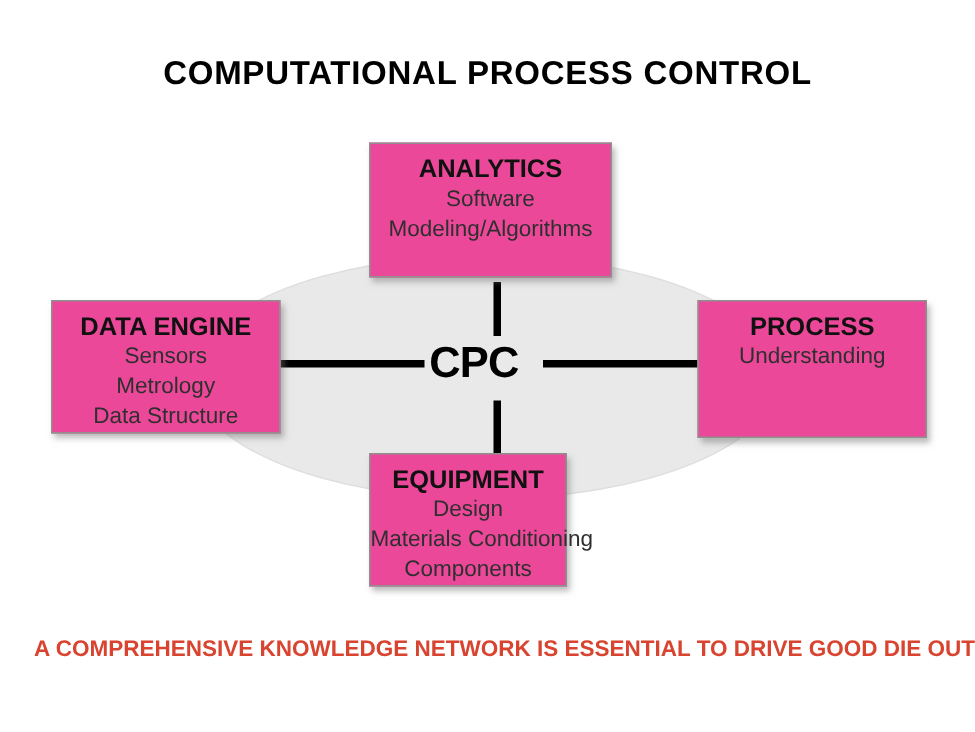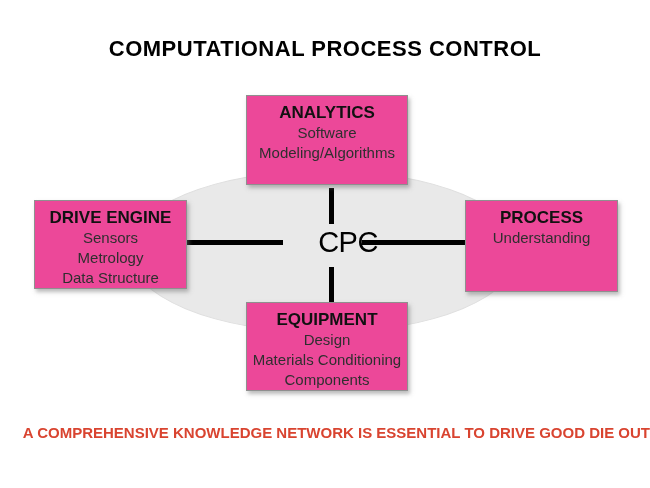--- a/index.html
+++ b/index.html
@@ -30,41 +30,41 @@
     box-sizing: border-box;
     z-index: 1;
   }
   .connector { position: absolute; background: #000000; z-index: 2; }
   .conn-v-top    { left: 329px; top: 188px; width: 5px; height: 36px; }
   .conn-v-bottom { left: 329px; top: 267px; width: 5px; height: 35px; }
   .conn-h-left   { left: 187px; top: 240px; width: 96px; height: 5px; }
   .conn-h-right  { left: 362px; top: 240px; width: 103px; height: 5px; }
   .cpc {
     position: absolute;
-    left: 312px; top: 226px; width: 72px;
+    left: 280px; top: 226px; width: 72px;
     text-align: center;
     font-size: 29px;
-    font-weight: normal;
+    font-weight: bold;
     letter-spacing: -0.5px;
     color: #000000;
     z-index: 3;
   }
   .box {
     position: absolute;
     background: #ec4899;
     border: 1px solid #8f8f8f;
     box-shadow: 2px 3px 4px rgba(120,120,120,0.5);
     text-align: center;
     box-sizing: border-box;
     z-index: 3;
   }
   .box-analytics   { left: 246px; top: 95px;  width: 162px; height: 90px; }
   .box-data-engine { left: 34px;  top: 200px; width: 153px; height: 89px; }
   .box-process     { left: 465px; top: 200px; width: 153px; height: 92px; }
-  .box-equipment   { left: 246px; top: 302px; width: 162px; height: 89px; }
+  .box-equipment   { left: 246px; top: 302px; width: 132px; height: 89px; }
   .box-title {
     font-size: 17px;
     font-weight: bold;
     color: #111111;
     margin-top: 6px;
     line-height: 21px;
   }
   .box-item {
     font-size: 15px;
     color: #2f2f2f;
@@ -96,21 +96,21 @@
 
   <div class="cpc">CPC</div>
 
   <div class="box box-analytics">
     <div class="box-title">ANALYTICS</div>
     <div class="box-item">Software</div>
     <div class="box-item">Modeling/Algorithms</div>
   </div>
 
   <div class="box box-data-engine">
-    <div class="box-title">DRIVE ENGINE</div>
+    <div class="box-title">DATA ENGINE</div>
     <div class="box-item">Sensors</div>
     <div class="box-item">Metrology</div>
     <div class="box-item">Data Structure</div>
   </div>
 
   <div class="box box-process">
     <div class="box-title">PROCESS</div>
     <div class="box-item">Understanding</div>
   </div>
 

